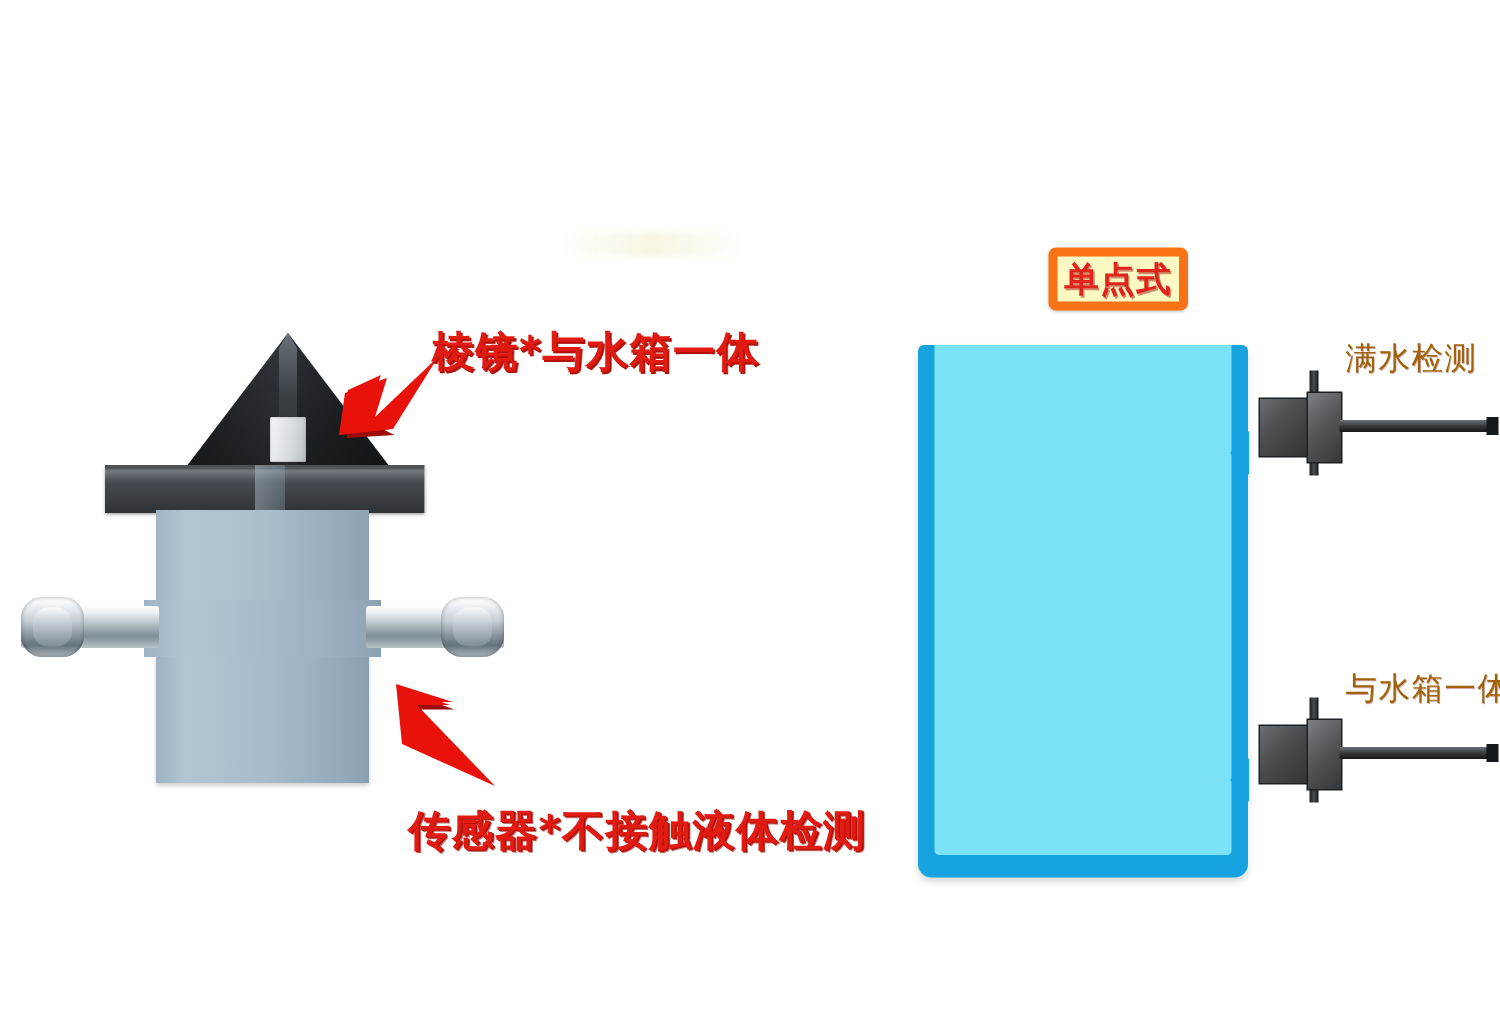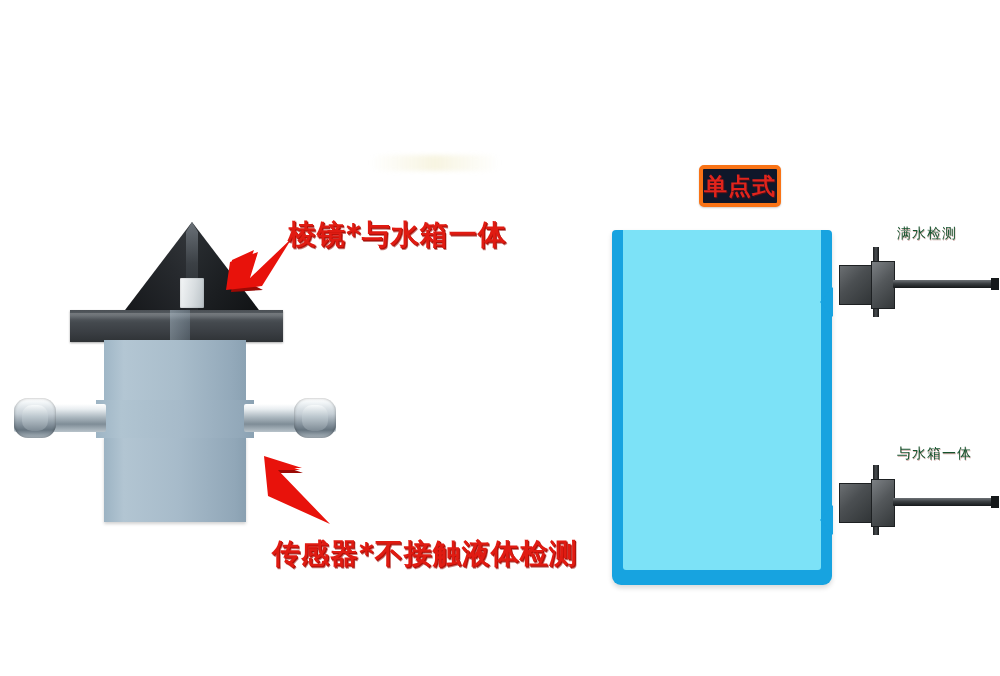--- a/index.html
+++ b/index.html
@@ -190,24 +190,24 @@
     top: 155px;
     width: 400px;
     height: 440px;
   }
 
   
   #mode-badge {
     position: absolute;
     left: 99px;
     top: 10px;
-    width: 82px;
+    width: 93px;
     height: 42px;
-    background: #0f172a;
-    border: 4px solid #f97316;
+    background: #fef9c3;
+    border: 6px solid #f97316;
     border-radius: 5px;
     box-sizing: border-box;
     display: flex;
     align-items: center;
     justify-content: center;
     box-shadow: 0 1px 2px rgba(0,0,0,.20);
   }
   #mode-badge-label {
     color: #e0241c;
     font-size: 23px;
@@ -299,22 +299,22 @@
   .ts-rod-cap {
     position: absolute;
     left: 164px;
     top: 31px;
     width: 8px;
     height: 12px;
     background: #15181a;
   }
   .ts-label {
     position: absolute;
-    color: #14532d;
-    font-size: 14px;
+    color: #a16207;
+    font-size: 21px;
     font-weight: normal;
     white-space: nowrap;
     letter-spacing: 1px;
     text-shadow: 0.5px 0.5px 0 rgba(140,40,35,.40);
   }
   #tank-sensor-top  { left: 227px; top: 92px; }
   #tank-sensor-bot  { left: 227px; top: 310px; }
   #tank-sensor-top  .ts-label { left: 70px; top: -22px; }
   #tank-sensor-bot  .ts-label { left: 70px; top: -20px; }
 

